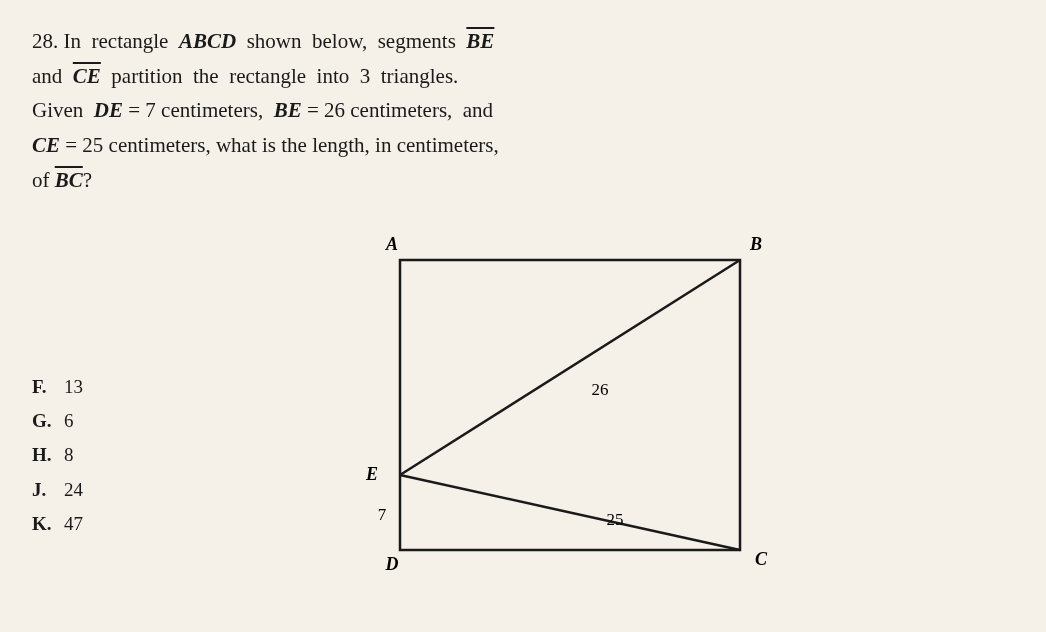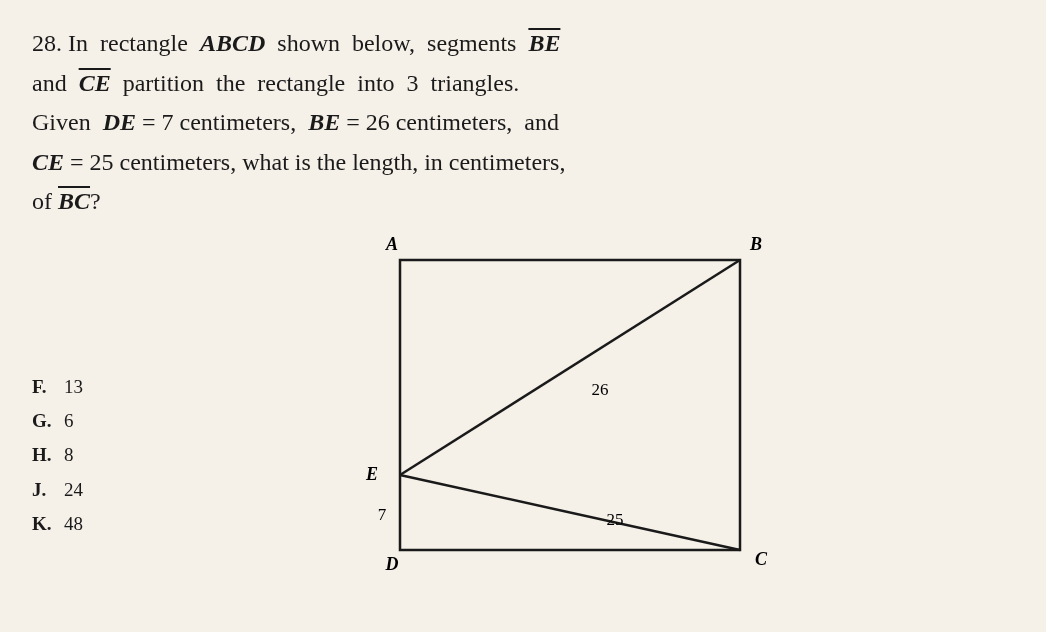--- a/index.html
+++ b/index.html
@@ -11,21 +11,21 @@
       overflow: hidden;
       position: relative;
     }
 
     .page-content {
       padding: 24px 32px;
       position: relative;
     }
 
     .question-text {
-      font-size: 24px;
+      font-size: 21px;
       line-height: 1.65;
       color: #1a1a1a;
       max-width: 760px;
     }
 
     .overline {
       text-decoration: overline;
       font-style: italic;
       font-weight: bold;
     }
@@ -91,21 +91,21 @@
     <div class="answer-item">
       <span class="answer-letter">H.</span>
       <span>8</span>
     </div>
     <div class="answer-item">
       <span class="answer-letter">J.</span>
       <span>24</span>
     </div>
     <div class="answer-item">
       <span class="answer-letter">K.</span>
-      <span>48</span>
+      <span>47</span>
     </div>
   </div>
 
   <div class="diagram-container">
     <svg width="490" height="390">
 
       <rect x="90" y="40" width="340" height="290" fill="none" stroke="#1a1a1a" stroke-width="2.5"></rect>
 
       <line x1="90" y1="255" x2="430" y2="40" stroke="#1a1a1a" stroke-width="2.5"></line>
 

